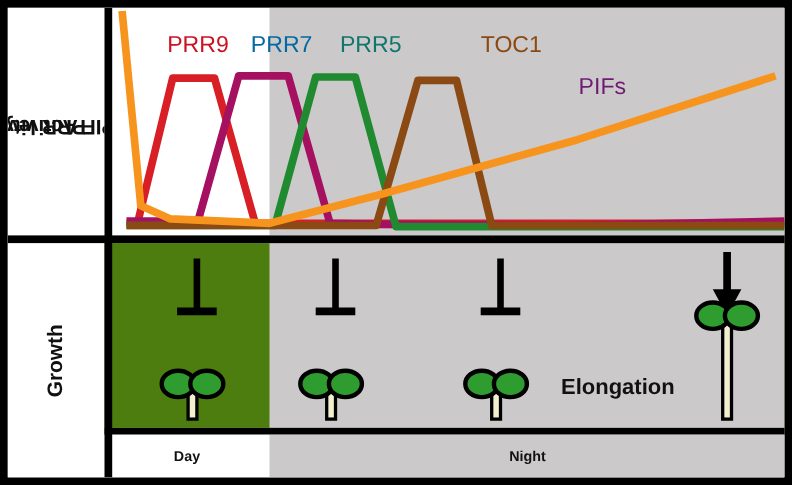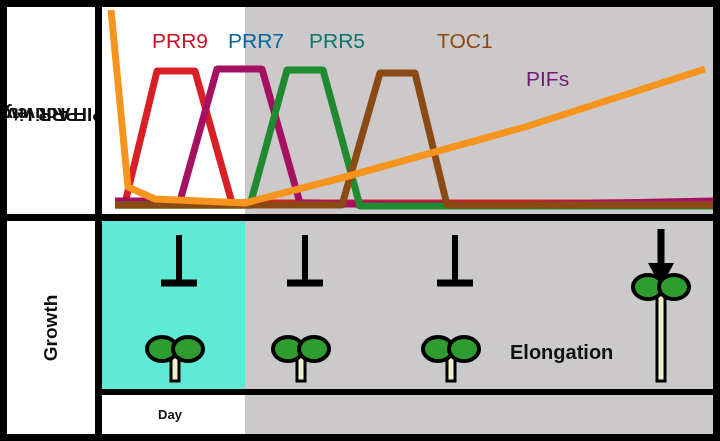--- a/index.html
+++ b/index.html
@@ -93,21 +93,21 @@
     font-size: 21px;
     white-space: nowrap;
   }
   
   #growth-panel {
     position: absolute;
     left: 88px;
     top: 214px;
     width: 619px;
     height: 168px;
-    background: #5eead4;
+    background: #4d7c0f;
     overflow: hidden;
   }
   #growth-night-shade {
     position: absolute;
     left: 150px;
     top: 0;
     right: 0;
     bottom: 0;
     background: #cbc9c9;
   }
@@ -227,19 +227,20 @@
             <ellipse cx="579" cy="66" rx="15" ry="12" fill="#2f9c2f" stroke="#000000" stroke-width="4"></ellipse>
           </g>
         </g>
     </svg>
     <div class="elongation-text" id="elongation-label" style="left: 415px; top: 120px;">Elongation</div>
   </div>
 
   <div id="phase-bar">
     <div id="phase-night-shade"></div>
     <div class="phase-label" id="phase-day">Day</div>
+    <div class="phase-label" id="phase-night">Night</div>
   </div>
 
   <div class="divider-v" style="left:88px; top:0; width:7px; height:427px;"></div>
   <div class="divider-h" style="left:0; top:207px; width:707px; height:7px;"></div>
   <div class="divider-h" style="left:88px; top:382px; width:619px; height:6px;"></div>
 
 </div>
 
 </body></html>

